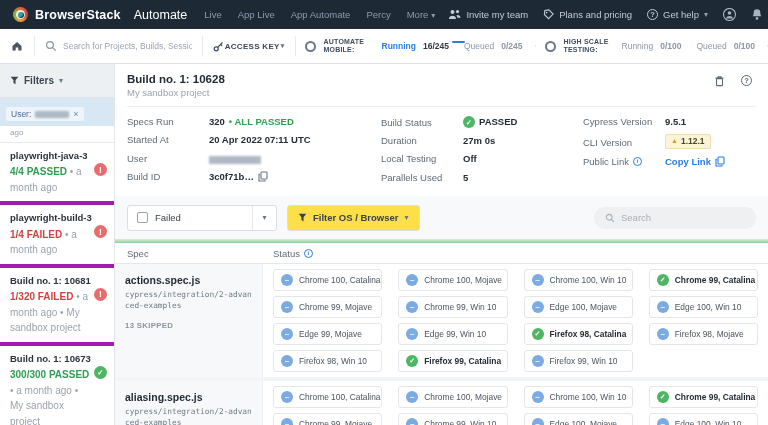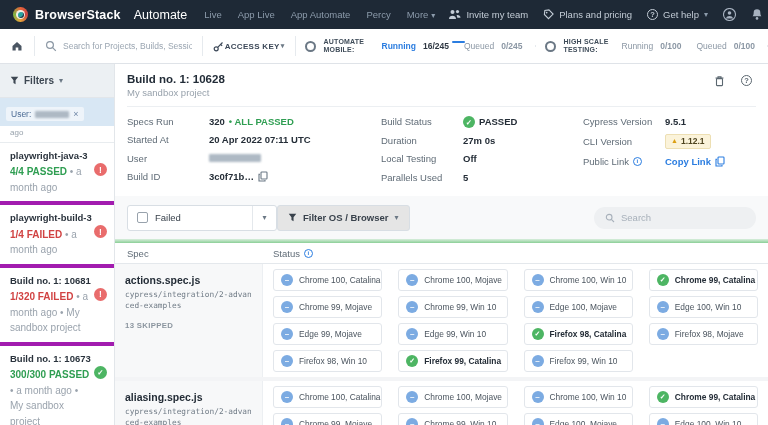--- a/index.html
+++ b/index.html
@@ -70,38 +70,38 @@
   .build-card{background:#fff;padding:9px 12px 13px;position:relative}
   .build-title{font-size:11.5px;font-weight:700;color:#222c37}
   .build-project{font-size:9.5px;color:#98a2ac;margin-top:2px;padding-bottom:8px;border-bottom:1px solid #eceff2;margin-bottom:9px}
   .hdr-icons{position:absolute;right:16px;top:11px;display:flex;gap:16px;color:#5b6770}
   .hdr-icons .hicon{cursor:pointer;display:flex;align-items:center}
   .circ{border:1px solid currentColor;border-radius:50%;display:inline-flex;align-items:center;justify-content:center;font-weight:700}
   .q-circ{width:11px;height:11px;font-size:7.5px}
   .i-circ{width:9px;height:9px;font-size:6px;color:#2b7de0;font-style:normal}
   .details{display:grid;grid-template-columns:248px 196px 1fr;column-gap:6px}
   .dcol{display:flex;flex-direction:column;gap:7px}
-  .drow{display:flex;align-items:center;font-size:9.5px;line-height:1.2}
+  .drow{display:flex;align-items:flex-end;font-size:9.5px;line-height:1.2}
   .dlabel{width:82px;color:#5f6b76;flex-shrink:0;display:flex;align-items:center;gap:4px}
   .dvalue{font-weight:700;color:#242d37;display:flex;align-items:center;gap:4px;white-space:nowrap}
   .green-txt{color:#2f9e52;font-weight:700}
   .check-badge{width:12px;height:12px;border-radius:50%;background:#4db563;color:#fff;font-size:7.5px;display:inline-flex;align-items:center;justify-content:center;flex-shrink:0}
   .warn-badge{background:#fbf3da;border:1px solid #eddfb3;border-radius:2px;padding:1px 5px;font-size:8.5px;color:#4e4420;display:inline-flex;align-items:center;gap:3px;font-weight:700}
   .warn-tri{color:#dc9f13;font-size:7px}
   .link-blue{color:#2b7de0;font-weight:700;cursor:pointer}
   .copy-ic{color:#6b7885;cursor:pointer}
   .copy-ic.blue{color:#2b7de0}
 
-  .filter-strip{height:43px;background:#f8f9fa;display:flex;align-items:center;padding:0 12px;flex-shrink:0}
+  .filter-strip{height:43px;background:#f8f9fa;display:flex;align-items:center;padding:0 12px;gap:10px;flex-shrink:0}
   .failed-dd{display:flex;align-items:stretch;background:#fff;border:1px solid #d8dee4;border-radius:3px;height:26px;width:150px;cursor:pointer}
   .fd-main{flex:1;display:flex;align-items:center;gap:7px;padding:0 9px}
   .checkbox{width:11px;height:11px;border:1px solid #98a2ac;border-radius:2px;background:#fff;flex-shrink:0}
   .fd-label{font-size:9.5px;color:#39424c}
   .fd-chev{width:24px;border-left:1px solid #e4e8ec;display:flex;align-items:center;justify-content:center;font-size:8px;color:#6b7885}
-  .os-btn{display:flex;align-items:center;gap:6px;background:#e5e5e5;border:1px solid #d8dee4;border-radius:3px;height:26px;padding:0 10px;font-size:9.5px;font-weight:700;color:#39424c;cursor:pointer;white-space:nowrap}
+  .os-btn{display:flex;align-items:center;gap:6px;background:#fde047;border:1px solid #d8dee4;border-radius:3px;height:26px;padding:0 10px;font-size:9.5px;font-weight:700;color:#39424c;cursor:pointer;white-space:nowrap}
   .os-btn .chev{font-size:8px;font-weight:400;color:#6b7885}
   .strip-search{margin-left:auto;background:#eef0f2;border-radius:12px;height:22px;width:162px;display:flex;align-items:center;gap:6px;padding:0 11px;color:#a7b0ba}
   .strip-search input{border:none;outline:none;background:transparent;font-family:"Liberation Sans",sans-serif;font-size:9.5px;color:#4a545e;width:100%}
   .strip-search input::placeholder{color:#a7b0ba}
 
   .green-bar{height:4px;background:linear-gradient(#d9eedd,#8bcf97);flex-shrink:0}
 
   .table-hdr{height:21px;background:#fff;border-bottom:1px solid #e4e8ec;display:flex;align-items:center;font-size:9.5px;color:#5f6b76;flex-shrink:0}
   .th-spec{width:148px;padding-left:12px;flex-shrink:0}
   .th-status{display:flex;align-items:center;gap:4px;padding-left:10px}

